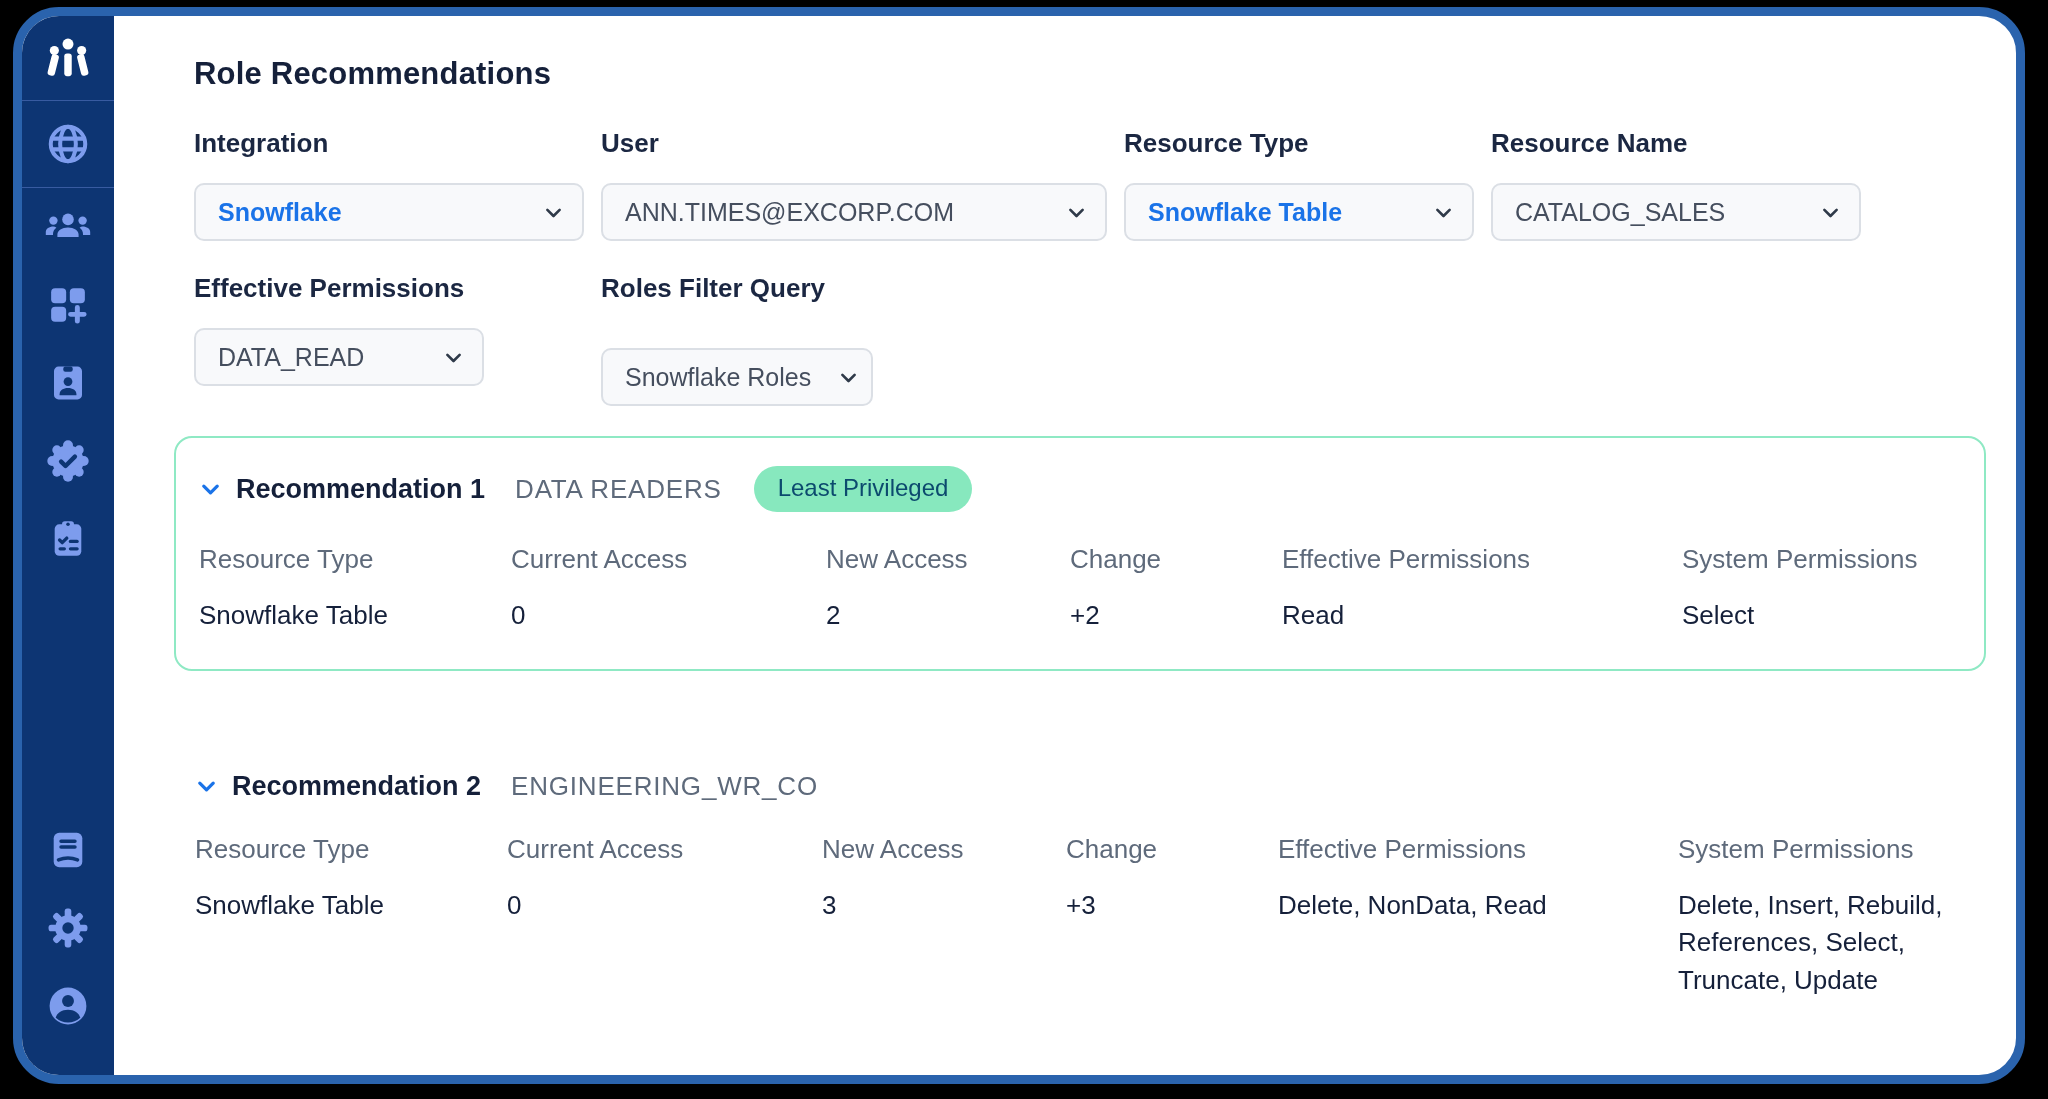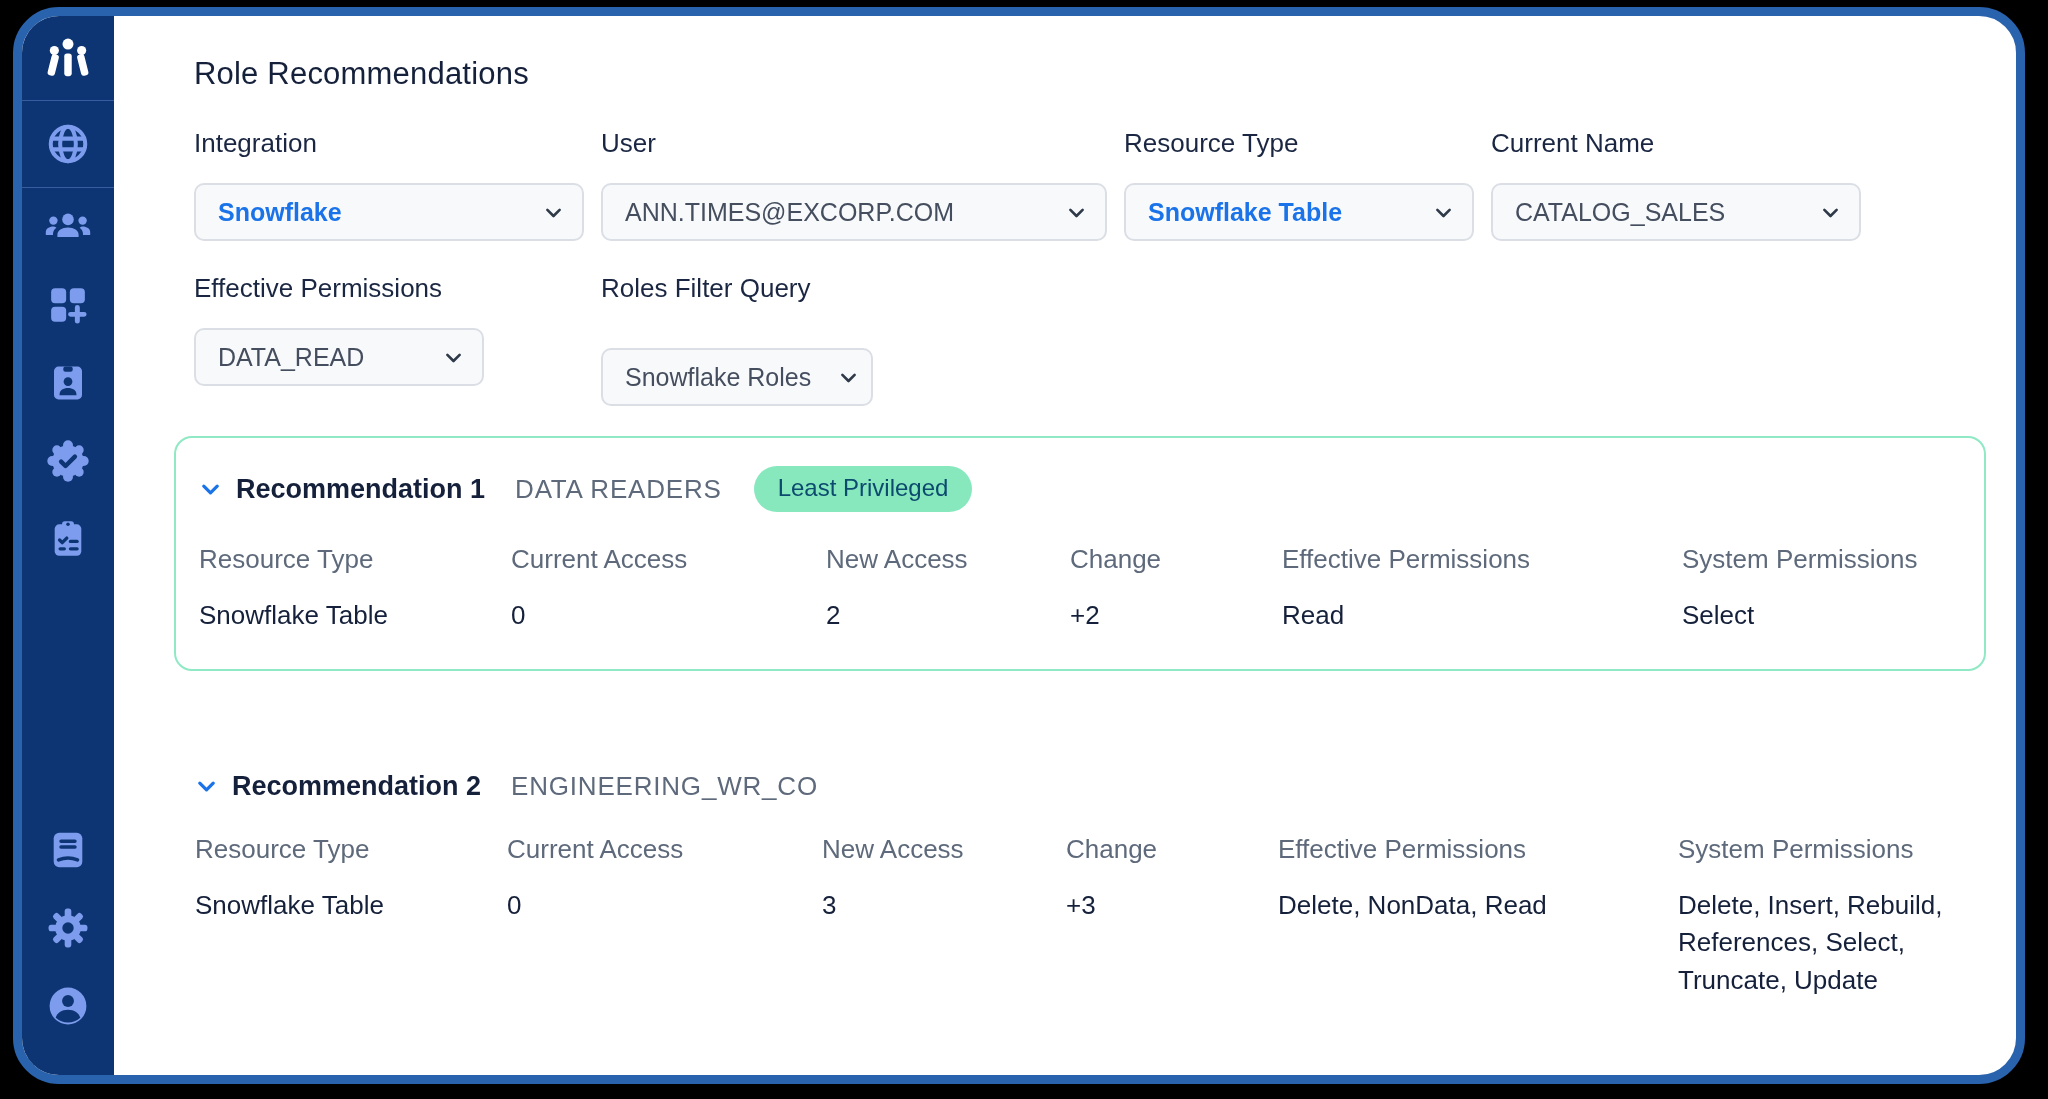--- a/index.html
+++ b/index.html
@@ -13,26 +13,26 @@
   .active-item{ width:100%; height:88px; display:flex; align-items:center; justify-content:center;
                 border-top:1px solid rgba(125,156,237,.38); border-bottom:1px solid rgba(125,156,237,.38); }
   .nav-item{ width:100%; height:78px; display:flex; align-items:center; justify-content:center; cursor:pointer; }
   .nav-item:first-of-type{ margin-top:12px; }
   .sb-spacer{ flex:1; }
   .sb-footer{ padding-bottom:30px; display:flex; flex-direction:column; align-items:center; }
   .icon-svg{ display:block; }
 
   
   .content{ flex:1; padding:40px 0 0 80px; position:relative; }
-  .page-title{ font-size:31px; font-weight:400; color:#15203a; letter-spacing:.2px; }
+  .page-title{ font-size:31px; font-weight:700; color:#15203a; letter-spacing:.2px; }
 
   .filter-row{ display:flex; gap:17px; margin-top:36px; }
   .filter-row.second{ margin-top:32px; }
   .fgroup{ display:flex; flex-direction:column; }
-  .flabel{ font-size:26px; color:#1b2742; font-weight:400; margin-bottom:24px; }
+  .flabel{ font-size:26px; color:#1b2742; font-weight:700; margin-bottom:24px; }
   .dropdown{ height:58px; background:#f8f9fb; border:2px solid #dbdfe5; border-radius:10px;
              display:flex; align-items:center; justify-content:space-between; padding:0 18px 0 22px;
              font-size:25px; color:#454e5e; cursor:pointer;gap:13px; }
   .dropdown .val{ white-space:nowrap; }
   .dropdown.accent .val{ color:#1a73e8; font-weight:700; }
   .dd-chev{ color:#2f3a49; flex:none; margin-left:14px; }
 
   .w1{ width:390px; } .w2{ width:506px; } .w3{ width:350px; } .w4{ width:370px; }
   .g1{ width:390px; } .g2{ width:506px; }
   .w5{ width:290px;justify-content:space-between; } .w6{ width:272px;margin-top:20px; }
@@ -192,21 +192,21 @@
       <div class="fgroup w3">
         <div class="flabel">Resource Type</div>
         <div class="dropdown accent w3">
           <span class="val">Snowflake Table</span>
           <svg class="dd-chev" width="21" height="21" viewBox="0 0 24 24">
               <path d="M5 9l7 7 7-7" fill="none" stroke="currentColor" stroke-width="3" stroke-linecap="round" stroke-linejoin="round"></path>
             </svg>
         </div>
       </div>
       <div class="fgroup w4">
-        <div class="flabel">Current Name</div>
+        <div class="flabel">Resource Name</div>
         <div class="dropdown w4">
           <span class="val">CATALOG_SALES</span>
           <svg class="dd-chev" width="21" height="21" viewBox="0 0 24 24">
               <path d="M5 9l7 7 7-7" fill="none" stroke="currentColor" stroke-width="3" stroke-linecap="round" stroke-linejoin="round"></path>
             </svg>
         </div>
       </div>
     </div>
 
     <div class="filter-row second">

